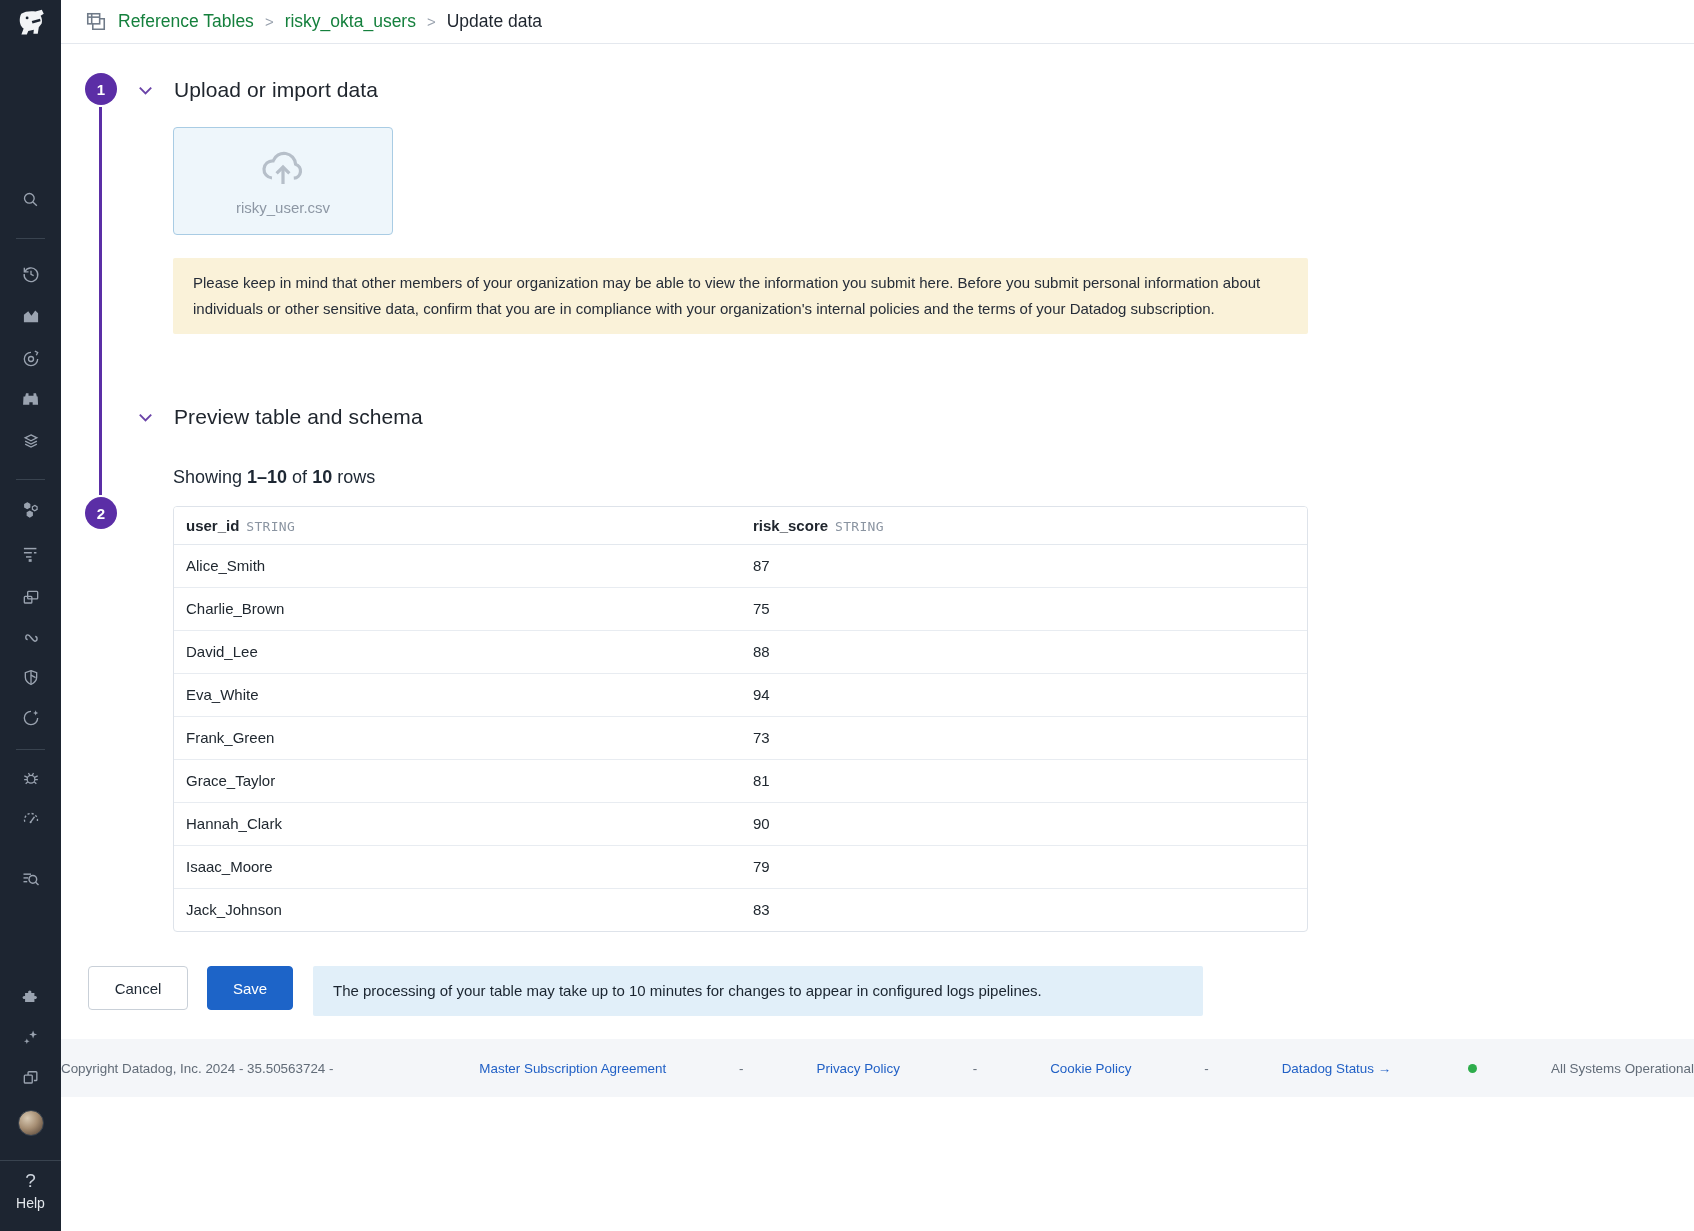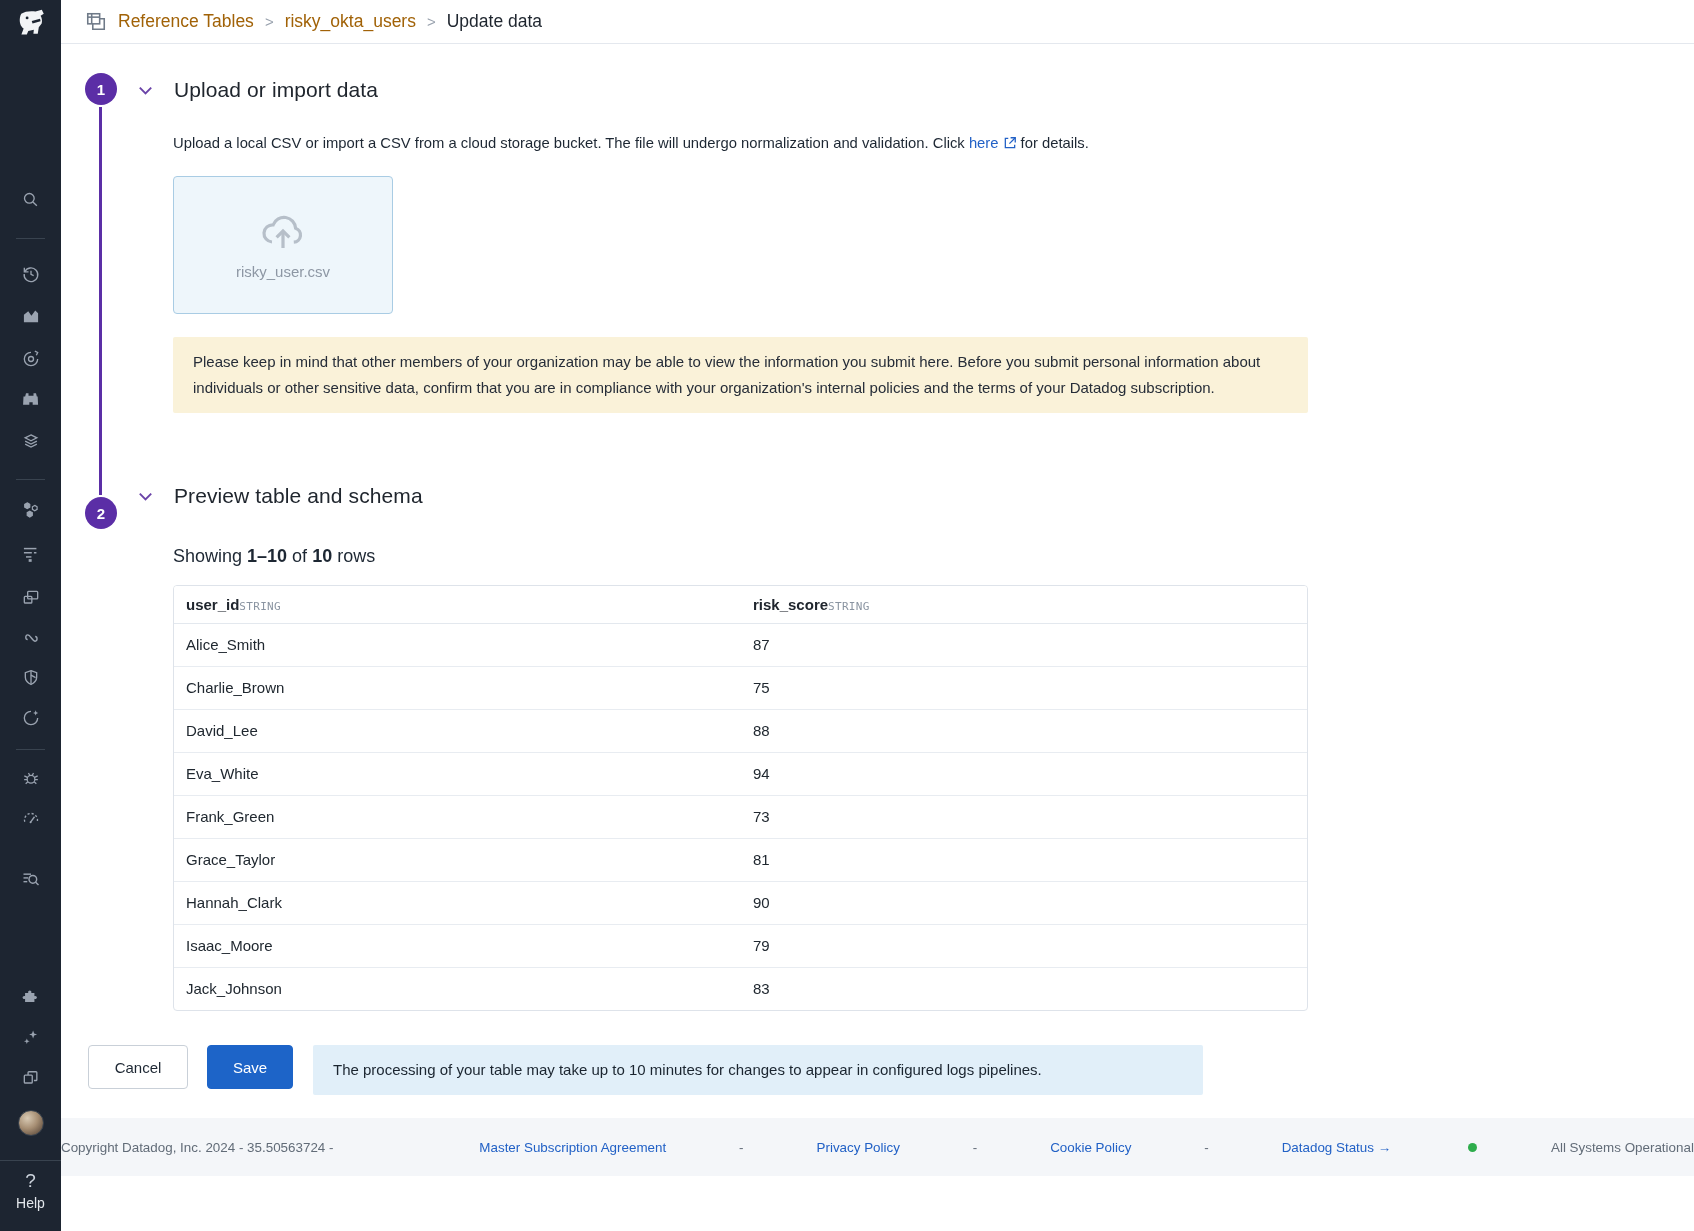--- a/index.html
+++ b/index.html
@@ -37,21 +37,21 @@
   .help-label { font-size:14px; margin-top:3px; color:#e3e7ec; }
 
   
   .main { position:absolute; left:61px; top:0; width:1633px; height:1231px; background:#fff; }
 
   .topbar {
     height:44px; border-bottom:1px solid #e4e8ee;
     display:flex; align-items:center; padding-left:24px;
   }
   .crumb-icon { color:#6f7a88; margin-right:11px; display:flex; }
-  .crumb-link { color:#a16207; font-size:17.5px; cursor:pointer; text-decoration:none; }
+  .crumb-link { color:#15803d; font-size:17.5px; cursor:pointer; text-decoration:none; }
   .crumb-sep { color:#98a1ad; font-size:15px; margin:0 11px; }
   .crumb-current { color:#1e252e; font-size:17.5px; }
 
   .content { position:relative; width:1633px; }
 
   .step-badge {
     position:absolute; left:24px; width:32px; height:32px; border-radius:50%;
     background:#5b2ea6; color:#fff; font-size:15px; font-weight:bold;
     display:flex; align-items:center; justify-content:center; z-index:2;
   }
@@ -67,21 +67,21 @@
   }
 
   .description {
     margin:25px 0 0 112px; font-size:14.8px; line-height:22px; color:#1d2733;
     white-space:pre-wrap;
   }
   .inline-link { color:#2261c6; cursor:pointer; }
   .ext-icon { display:inline-block; vertical-align:-2px; margin-left:4px; color:#2261c6; }
 
   .upload-tile {
-    margin:20px 0 0 112px; width:220px; height:138px;
+    margin:20px 0 0 112px; width:220px; height:108px;
     background:#eef6fb; border:1px solid #a9cce4; border-radius:4px;
     display:flex; flex-direction:column; align-items:center; justify-content:center;
     cursor:pointer;
   }
   .upload-tile .cloud { color:#b6bfc9; }
   .upload-filename { margin-top:8px; font-size:15px; color:#8d97a4; }
 
   .notice {
     margin:23px 0 0 112px; width:1135px; background:#faf2d9; border-radius:2px;
     padding:12px 20px; font-size:15px; line-height:26px; color:#262d38;
@@ -95,21 +95,21 @@
     margin:18px 0 0 112px; width:1135px;
     border:1px solid #dee3ea; border-radius:4px; overflow:hidden;
   }
   .preview-table table { width:100%; border-collapse:collapse; font-size:15px; }
   .preview-table th {
     text-align:left; font-weight:bold; color:#20262e; height:37px;
     padding:0 12px; border-bottom:1px solid #e3e8ee; background:#fff;
   }
   .preview-table th .col-type {
     font-family:"DejaVu Sans Mono","Liberation Mono",monospace;
-    font-size:11px; font-weight:normal; color:#8a94a1; margin-left:0; letter-spacing:.3px;
+    font-size:13px; font-weight:normal; color:#8a94a1; margin-left:7px; letter-spacing:.3px;
   }
   .preview-table td {
     height:43px; padding:0 12px; border-bottom:1px solid #e8ecf1; color:#202830;
   }
   .preview-table tr:last-child td { border-bottom:none; }
   .col-user { width:567px; }
 
   .actions { margin:34px 0 0 27px; display:flex; align-items:flex-start; }
   .btn { font-family:inherit; font-size:15px; border-radius:4px; cursor:pointer; }
   .btn-cancel {
@@ -308,25 +308,20 @@
 
       <div class="section-heading" style="padding-top:29px;height:63px">
         <span class="chev">
           <svg width="19" height="19" viewBox="0 0 20 20" fill="none" stroke="#6a43a8" stroke-width="2">
               <polyline points="4,7 10,13 16,7"></polyline>
             </svg>
         </span>
         <h2>Upload or import data</h2>
       </div>
 
-      <div class="description"><span>Upload a local CSV or import a CSV from a cloud storage bucket. The file will undergo normalization and validation. Click </span><span class="inline-link">here</span><span class="ext-icon"><svg width="14" height="14" viewBox="0 0 24 24" fill="none" stroke="currentColor" stroke-width="2.2">
-              <path d="M9 4H4v16h16v-5"></path>
-              <path d="M13 3h8v8"></path>
-              <line x1="21" y1="3" x2="11" y2="13"></line>
-            </svg></span><span> for details.</span></div>
 
       <div class="upload-tile">
         <span class="cloud">
           <svg width="48" height="40" viewBox="0 0 24 20" fill="none" stroke="currentColor" stroke-width="1.6">
               <path d="M6.5 15.5a4.3 4.3 0 0 1 .6-8.6A5.8 5.8 0 0 1 18.3 8.6a3.6 3.6 0 0 1-.9 7"></path>
               <line x1="12" y1="10.5" x2="12" y2="18.5"></line>
               <polyline points="8.8,13.2 12,10 15.2,13.2"></polyline>
             </svg>
         </span>
         <span class="upload-filename">risky_user.csv</span>

